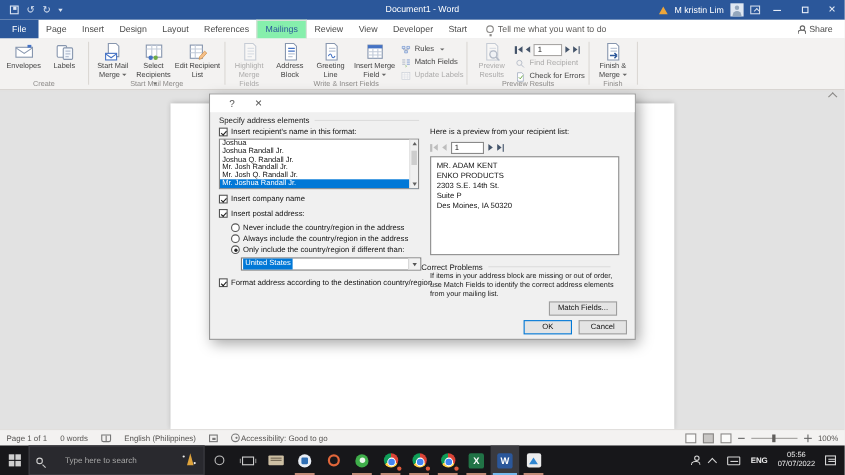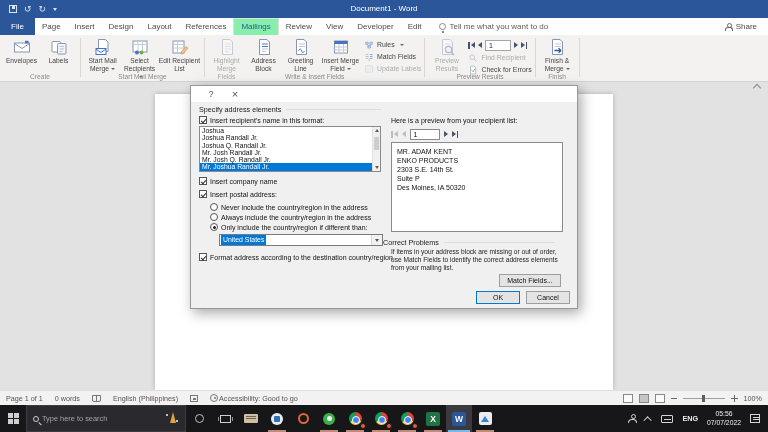--- a/index.html
+++ b/index.html
@@ -124,21 +124,21 @@
   .ztrack{width:42px;height:1px;background:#a19f9d;position:relative}
   .zthumb{position:absolute;left:19px;top:-3px;width:3px;height:7px;background:#605e5c}
   .zplus{position:relative;width:7px;height:7px}
   .zplus::before{content:"";position:absolute;left:0;top:3px;width:7px;height:1px;background:#666}
   .zplus::after{content:"";position:absolute;left:3px;top:0;width:1px;height:7px;background:#666}
   
   #taskbar{position:absolute;left:0;top:405px;width:768px;height:27px;background:#17171a;display:flex;align-items:stretch;color:#e8e8e8}
   .tslot{width:26px;display:flex;align-items:center;justify-content:center;position:relative}
   .winlogo{display:grid;grid-template-columns:5px 5px;grid-template-rows:5px 5px;gap:1px}
   .winlogo span{background:#cfcfcf}
-  #tsearch{width:160px;background:#29292e;border:1px solid #3c3c42;display:flex;align-items:center;gap:3px;padding:0 6px;position:relative}
+  #tsearch{width:160px;background:#29292e;border:1px solid #3c3c42;display:flex;align-items:center;gap:20px;padding:0 6px;position:relative}
   .i-mag{width:6px;height:6px;border:1px solid #cfcfcf;border-radius:50%;position:relative;flex:none}
   .i-mag::after{content:"";position:absolute;left:5px;top:5px;width:4px;height:1px;background:#cfcfcf;transform:rotate(45deg);transform-origin:0 0}
   #tsearch .ph{font-size:7.4px;color:#a6a6a6;white-space:nowrap}
   .doodle{position:absolute;right:6px;top:5px;width:14px;height:16px}
   .doodle::before{content:"";position:absolute;left:5px;top:1px;width:0;height:0;border-left:3px solid transparent;border-right:3px solid transparent;border-bottom:11px solid #e0a43c}
   .doodle::after{content:"";position:absolute;left:1px;top:3px;width:2px;height:2px;border-radius:50%;background:#f0f0f0;box-shadow:10px 6px 0 #f0f0f0}
   .i-cortana{width:9px;height:9px;border:1.4px solid #bfbfbf;border-radius:50%}
   .i-taskview{width:11px;height:8px;border:1px solid #cfcfcf;position:relative}
   .i-taskview::before{content:"";position:absolute;left:-3px;top:1px;width:1px;height:4px;background:#8f8f8f}
   .i-taskview::after{content:"";position:absolute;right:-3px;top:1px;width:1px;height:4px;background:#8f8f8f}
@@ -260,34 +260,47 @@
 <div id="app">
 
   <div id="titlebar">
     <div class="qat">
       <span class="i-save"></span>
       <span class="i-undo"></span>
       <span class="i-redo"></span>
       <span class="dd-w"></span>
     </div>
     <div id="tb-title">Document1 - Word</div>
+    <div class="tb-right">
+      <span class="i-warn"></span>
+      <span>M kristin Lim</span>
+      <span class="avatar"></span>
+      <span class="i-ribopt"></span>
+      <span class="wbtn">
+          <span class="i-min"></span>
+        </span>
+      <span class="wbtn">
+          <span class="i-rest"></span>
+        </span>
+      <span class="wbtn i-close"></span>
+    </div>
   </div>
 
   <div id="menubar">
     <span class="tab tab-file">File</span>
     <span class="tab">Page</span>
     <span class="tab">Insert</span>
     <span class="tab">Design</span>
     <span class="tab">Layout</span>
     <span class="tab">References</span>
     <span class="tab active">Mailings</span>
     <span class="tab">Review</span>
     <span class="tab">View</span>
     <span class="tab">Developer</span>
-    <span class="tab">Edit</span>
+    <span class="tab">Start</span>
     <span class="tellme">
       <span class="i-bulb"></span>
       <span>Tell me what you want to do</span>
     </span>
     <span class="share">
       <span class="i-person"></span>
       <span>Share</span>
     </span>
   </div>
 

